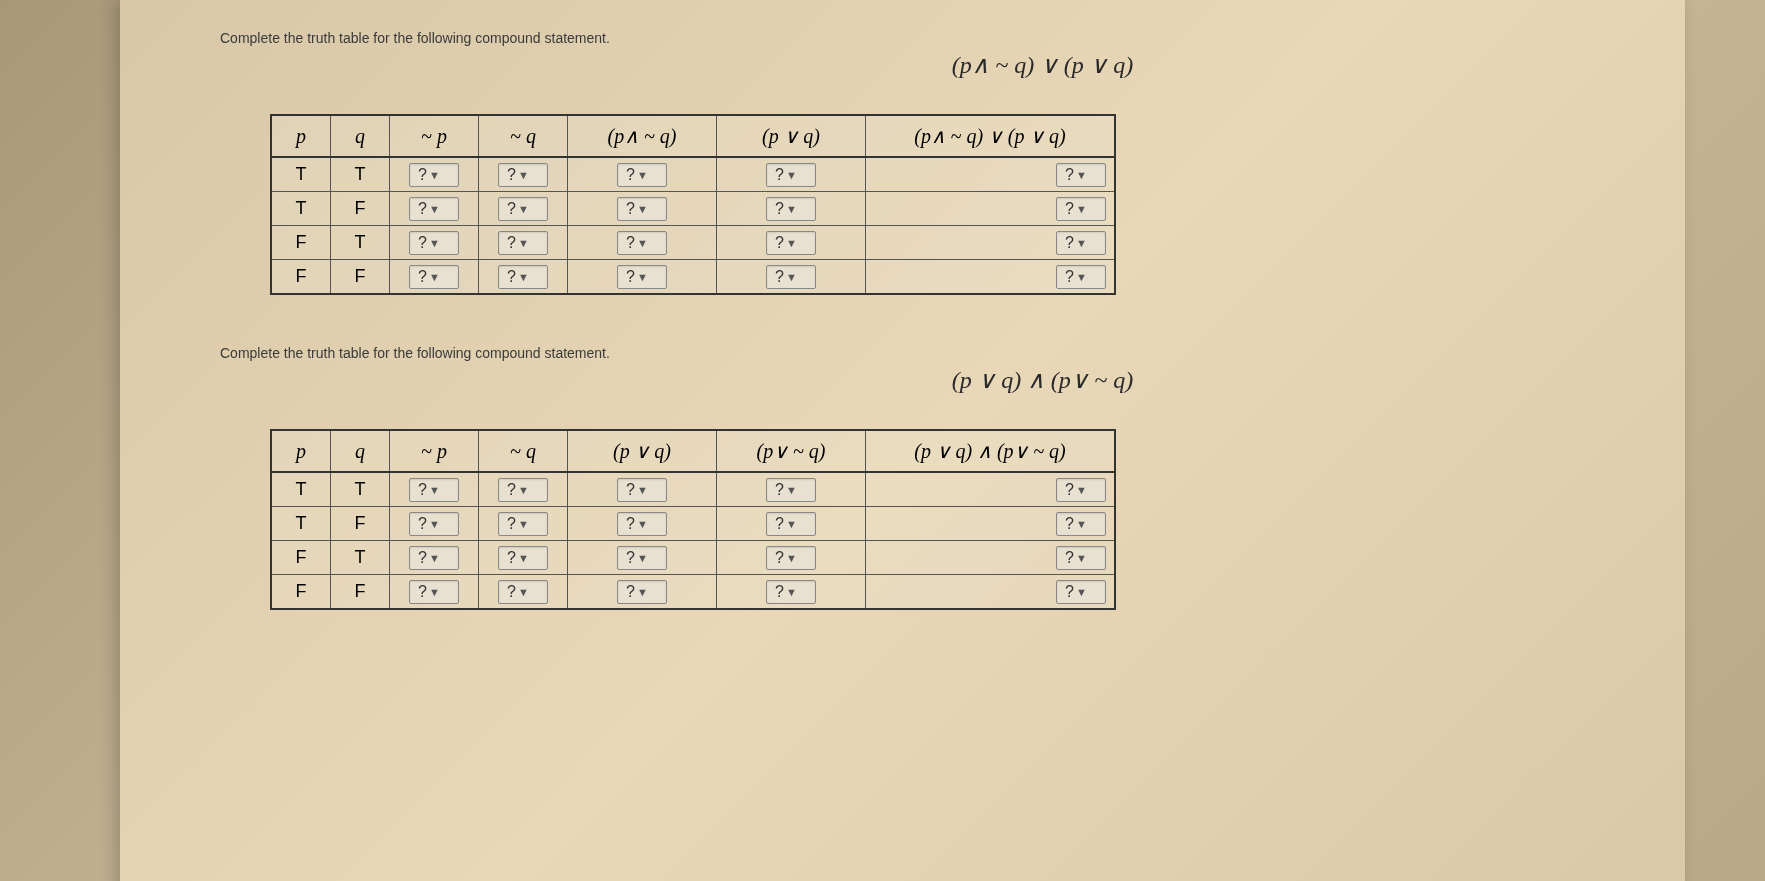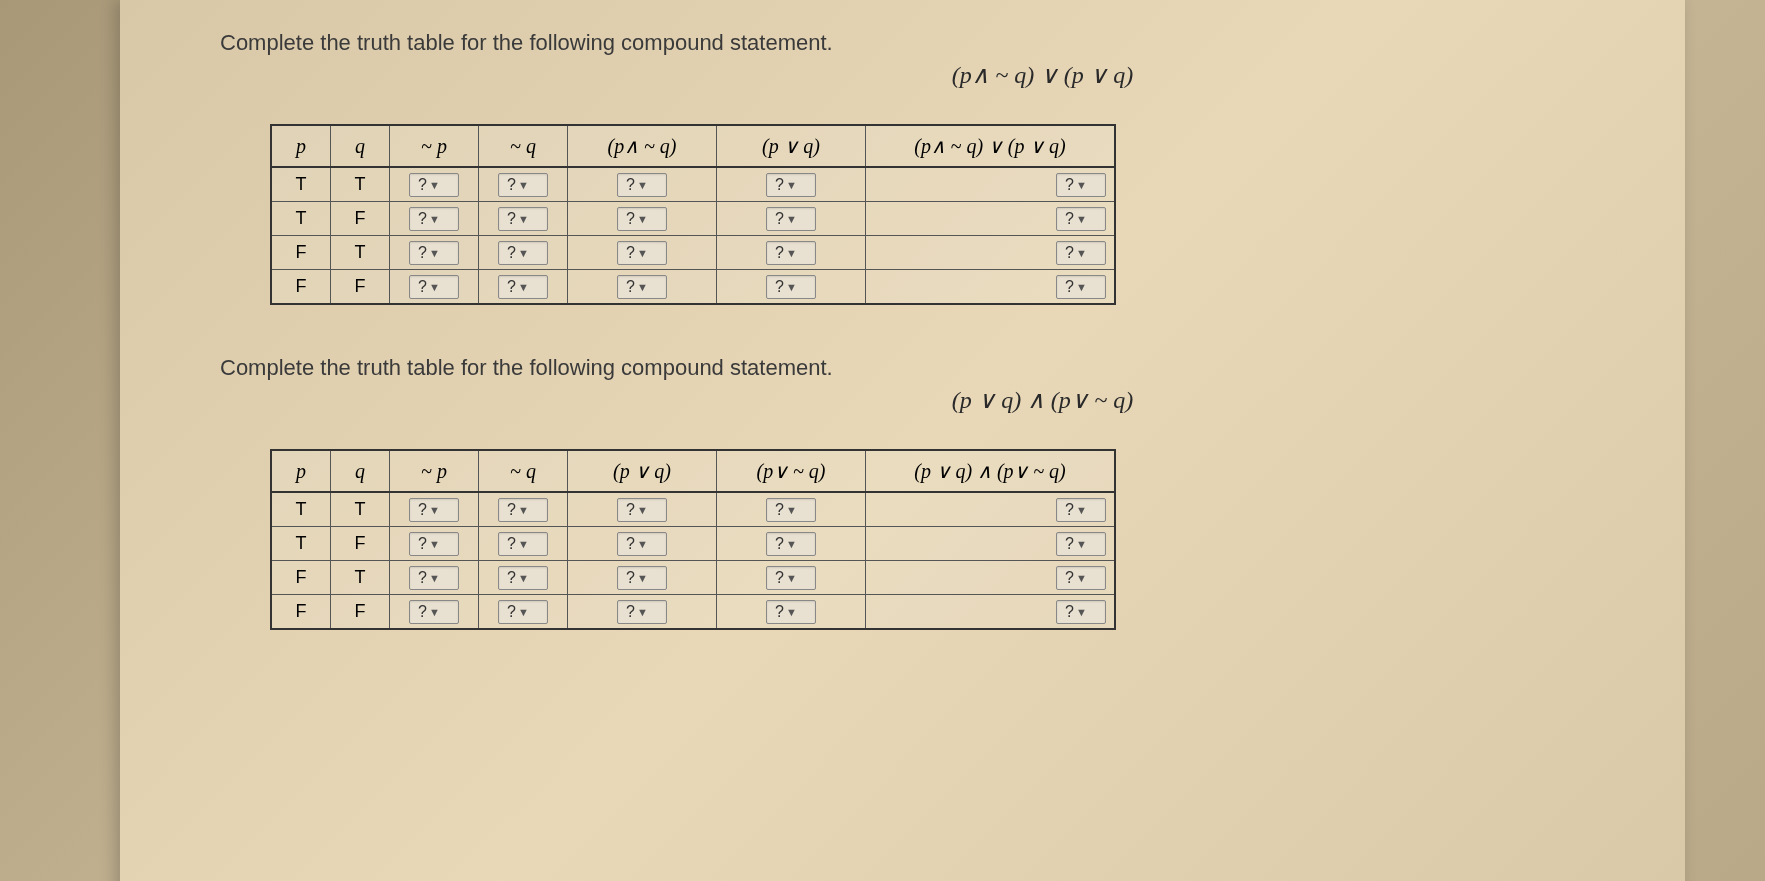--- a/index.html
+++ b/index.html
@@ -15,21 +15,21 @@
       background: linear-gradient(135deg, #d8c8a8, #e8d8b8, #d8c8a8);
       margin: 0 80px 0 120px;
       padding: 30px 60px 40px 100px;
       min-height: 881px;
       box-shadow: -5px 0 15px rgba(0,0,0,0.2);
     }
     .problem-section {
       margin-bottom: 50px;
     }
     .instruction-text {
-      font-size: 22px;
+      font-size: 14px;
       color: #3a3a3a;
       margin-bottom: 5px;
     }
     .formula-text {
       font-size: 24px;
       color: #2a2a2a;
       font-style: italic;
       font-family: 'Times New Roman', serif;
       text-align: center;
       margin-bottom: 35px;

